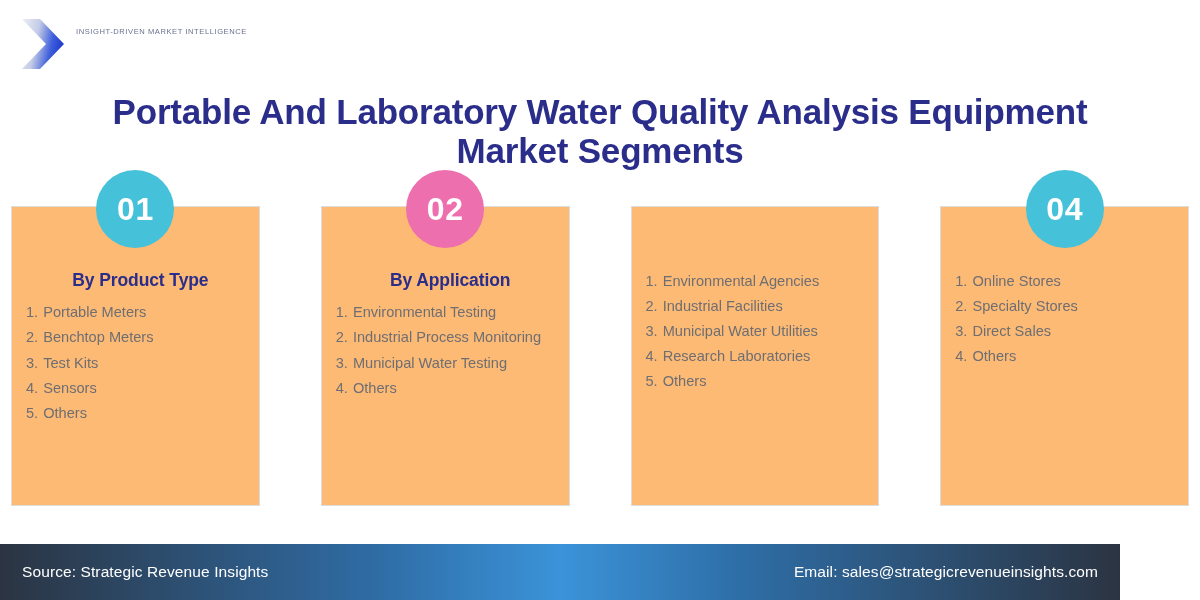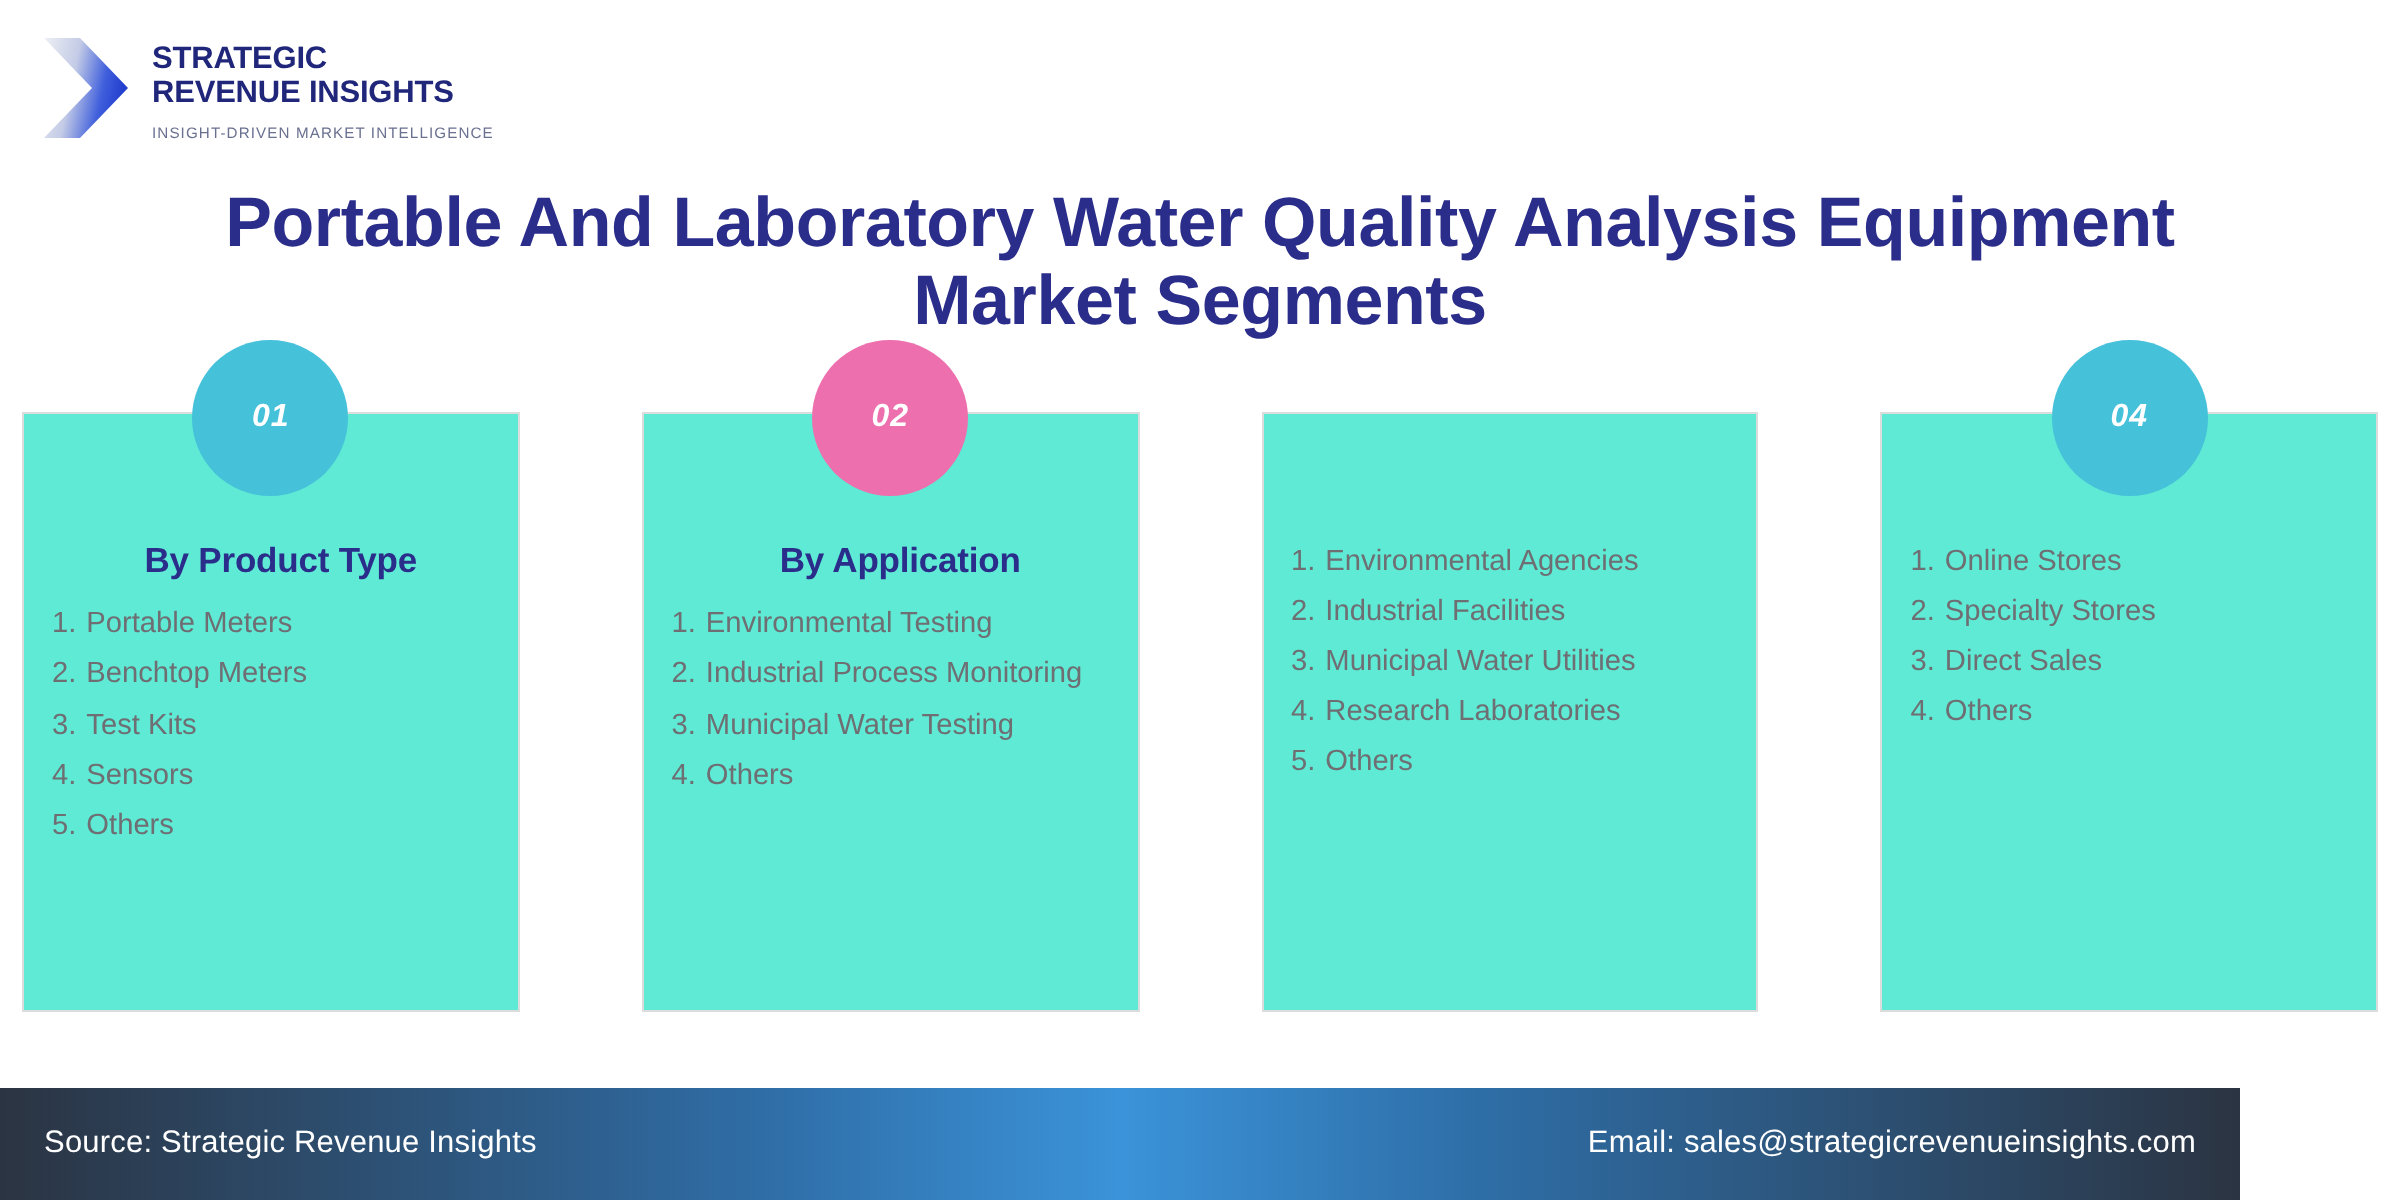--- a/index.html
+++ b/index.html
@@ -93,35 +93,34 @@
     top: 0;
     left: 50%;
     transform: translateX(-50%);
     width: 78px;
     height: 78px;
     border-radius: 50%;
     display: flex;
     align-items: center;
     justify-content: center;
     color: #ffffff;
-    font-size: 16px;
+    font-size: 32px;
     font-weight: bold;
     letter-spacing: 0.5px;
     z-index: 3;
-    font-style: italic;
   }
 
   .card {
     position: absolute;
     top: 36px;
     left: 0;
     right: 0;
     bottom: 0;
     border: 1px solid #dcdcdc;
-    background: #5eead4;
+    background: #fdba74;
     padding: 62px 4px 10px 14px;
     z-index: 1;
   }
 
   .card-title {
     text-align: center;
     font-size: 17.5px;
     font-weight: bold;
     color: #2b2d8a;
     line-height: 1.28;
@@ -180,22 +179,20 @@
         <linearGradient id="chevGrad" x1="0" y1="0" x2="1" y2="0.25">
           <stop offset="0%" stop-color="#eef0f4"></stop>
           <stop offset="42%" stop-color="#c3cbe6"></stop>
           <stop offset="78%" stop-color="#3f5fdc"></stop>
           <stop offset="100%" stop-color="#2440cf"></stop>
         </linearGradient>
       </defs>
       <path d="M2,3 L20,3 L44,28 L20,53 L2,53 L26,28 Z" fill="url(#chevGrad)"></path>
     </svg>
     <div class="logo-text">
-      <div class="logo-name">STRATEGIC
-REVENUE INSIGHTS</div>
       <div class="logo-tagline">INSIGHT-DRIVEN MARKET INTELLIGENCE</div>
     </div>
   </div>
 </div>
 
 <div class="page-title">Portable And Laboratory Water Quality Analysis Equipment Market Segments</div>
 
 <div class="cards">
     <div class="card-wrap">
       <div class="badge" style="background: rgb(69, 193, 218);">01</div>

